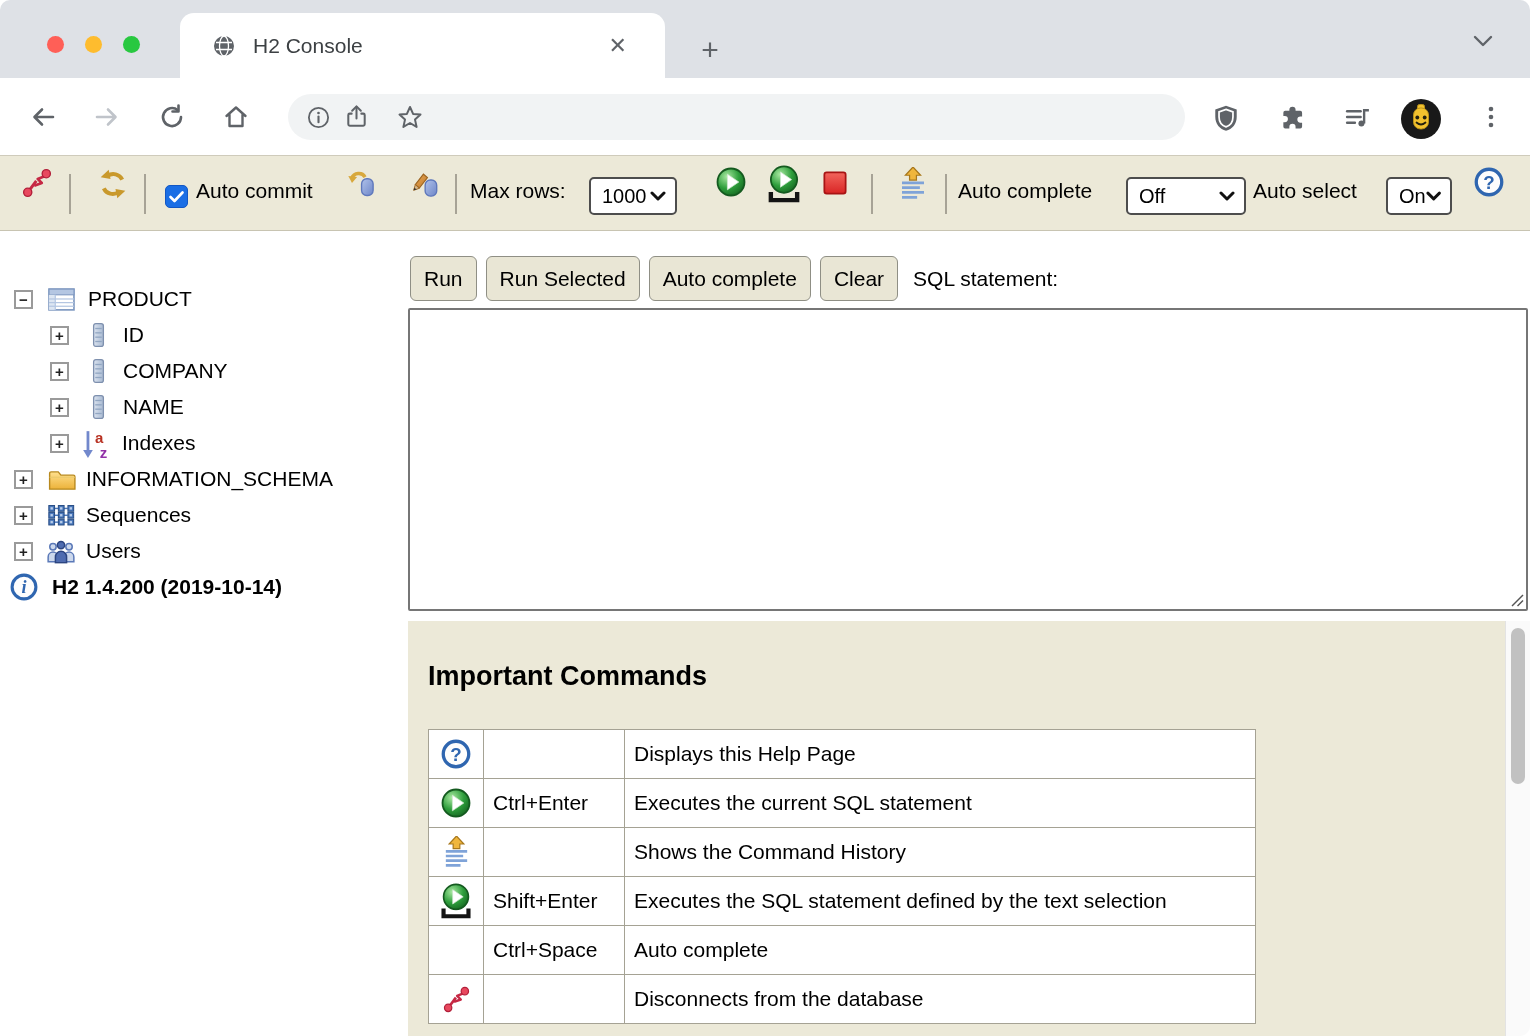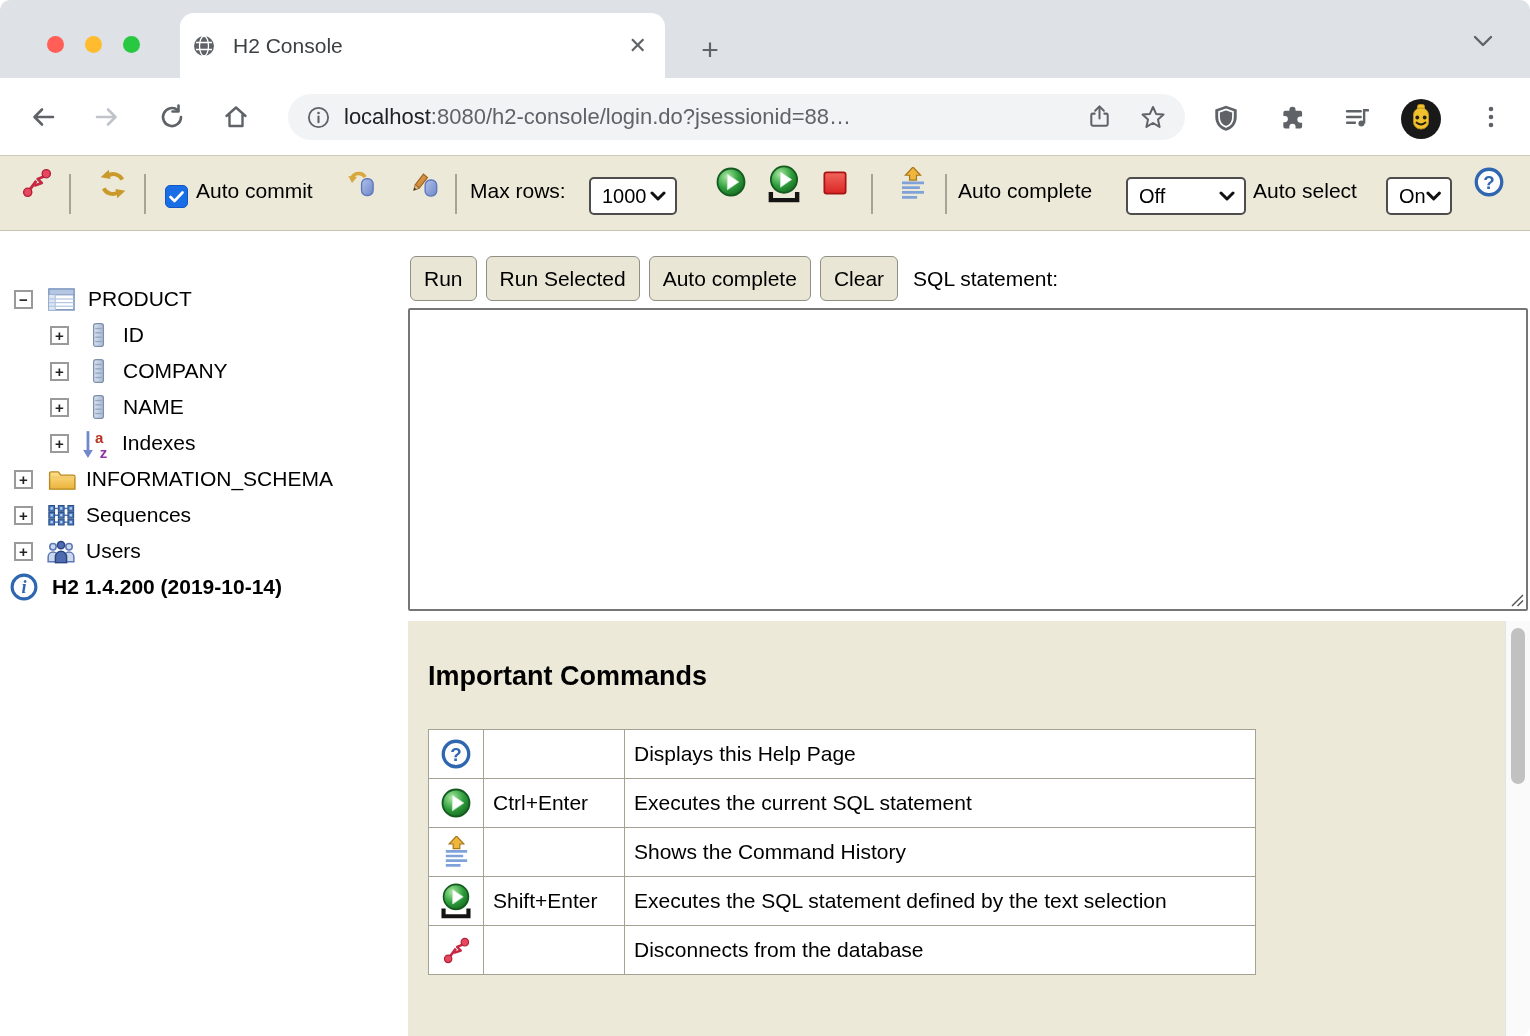--- a/index.html
+++ b/index.html
@@ -2,21 +2,21 @@
 <html><head>
 <meta charset="utf-8">
 <style>
   html,body{margin:0;padding:0;background:#fff;}
   body{width:1530px;height:1036px;font-family:"Liberation Sans","DejaVu Sans",sans-serif;-webkit-font-smoothing:antialiased;}
   .window{position:relative;width:1530px;height:1036px;border-radius:10px;overflow:hidden;background:#fff;}
   svg{display:block;}
   
   .tabstrip{position:absolute;left:0;top:0;width:100%;height:78px;background:#dee1e6;}
   .light{position:absolute;top:36px;width:17px;height:17px;border-radius:50%;}
-  .tab{position:absolute;left:180px;top:13px;width:485px;height:65px;background:#fff;border-radius:14px 14px 0 0;display:flex;align-items:center;padding:0 12px;box-sizing:border-box;}
+  .tab{position:absolute;left:180px;top:13px;width:485px;height:65px;background:#fff;border-radius:14px 14px 0 0;display:flex;align-items:center;padding:0 32px;box-sizing:border-box;}
   .tab-title{font-size:21px;color:#3c4043;margin-left:17px;flex:1;}
   .tab-close{font-size:22px;color:#5f6368;cursor:default;margin-right:6px;}
   .newtab{position:absolute;left:693px;top:33px;width:34px;height:34px;display:grid;place-items:center;font-size:30px;font-weight:300;color:#5f6368;}
   .ts-chevron{position:absolute;right:36px;top:34px;}
   
   .navbar{position:absolute;left:0;top:78px;width:100%;height:77px;background:#fff;}
   .nav-ic{position:absolute;top:25px;}
   .omnibox{position:absolute;left:288px;top:16px;width:897px;height:46px;border-radius:23px;background:#f1f3f4;display:flex;align-items:center;padding:0 18px;box-sizing:border-box;}
   .url{font-size:22px;margin-left:13px;white-space:nowrap;overflow:hidden;flex:1;}
   .url .host{color:#202124;}
@@ -256,21 +256,20 @@
     <svg class="nav-ic" style="left:222px" width="28" height="28" viewBox="0 0 28 28">
       <path d="M4.5 13 L14 4.5 L23.5 13 M7.5 11.5 V23 H20.5 V11.5" fill="none" stroke="#5f6368" stroke-width="2.4" stroke-linecap="round" stroke-linejoin="round"></path>
     </svg>
 
     <div class="omnibox">
       <svg width="25" height="25" viewBox="0 0 26 26">
         <circle cx="13" cy="13" r="10" fill="none" stroke="#5f6368" stroke-width="1.9"></circle>
         <line x1="13" y1="12" x2="13" y2="18" stroke="#5f6368" stroke-width="2.2" stroke-linecap="round"></line>
         <circle cx="13" cy="8.3" r="1.4" fill="#5f6368"></circle>
       </svg>
-      <div class="url"><span class="host">localhost</span><span class="rest">:8080/h2-console/login.do?jsessionid=88…</span></div>
       <div class="omni-right">
         <svg width="27" height="28" viewBox="0 0 28 28">
           <path d="M9 10.5 H7 Q5.5 10.5 5.5 12 V21.5 Q5.5 23 7 23 H21 Q22.5 23 22.5 21.5 V12 Q22.5 10.5 21 10.5 H19" fill="none" stroke="#5f6368" stroke-width="2.1" stroke-linecap="round"></path>
           <line x1="14" y1="3.5" x2="14" y2="15.5" stroke="#5f6368" stroke-width="2.1" stroke-linecap="round"></line>
           <polyline points="9.5,7.5 14,3 18.5,7.5" fill="none" stroke="#5f6368" stroke-width="2.1" stroke-linecap="round" stroke-linejoin="round"></polyline>
         </svg>
         <svg width="28" height="28" viewBox="0 0 28 28">
           <path d="M14 4 L17.1 10.9 L24.5 11.6 L19 16.6 L20.6 23.9 L14 20 L7.4 23.9 L9 16.6 L3.5 11.6 L10.9 10.9 Z" fill="none" stroke="#5f6368" stroke-width="2" stroke-linejoin="round"></path>
         </svg>
       </div>
@@ -485,20 +484,25 @@
             <tr>
               <td class="c-ic">
                     <svg width="36" height="36" viewBox="0 0 26 26">
                       <use href="#sym-runsel"></use>
                     </svg>
                   </td>
               <td class="c-key">Shift+Enter</td>
               <td class="c-desc">Executes the SQL statement defined by the text selection</td>
             </tr>
             <tr>
+              <td class="c-ic"></td>
+              <td class="c-key">Ctrl+Space</td>
+              <td class="c-desc">Auto complete</td>
+            </tr>
+            <tr>
               <td class="c-ic">
                     <svg width="27" height="27" viewBox="0 0 22 22">
                       <use href="#sym-disconnect"></use>
                     </svg>
                   </td>
               <td class="c-key"></td>
               <td class="c-desc">Disconnects from the database</td>
             </tr>
           </tbody>
             </table>

